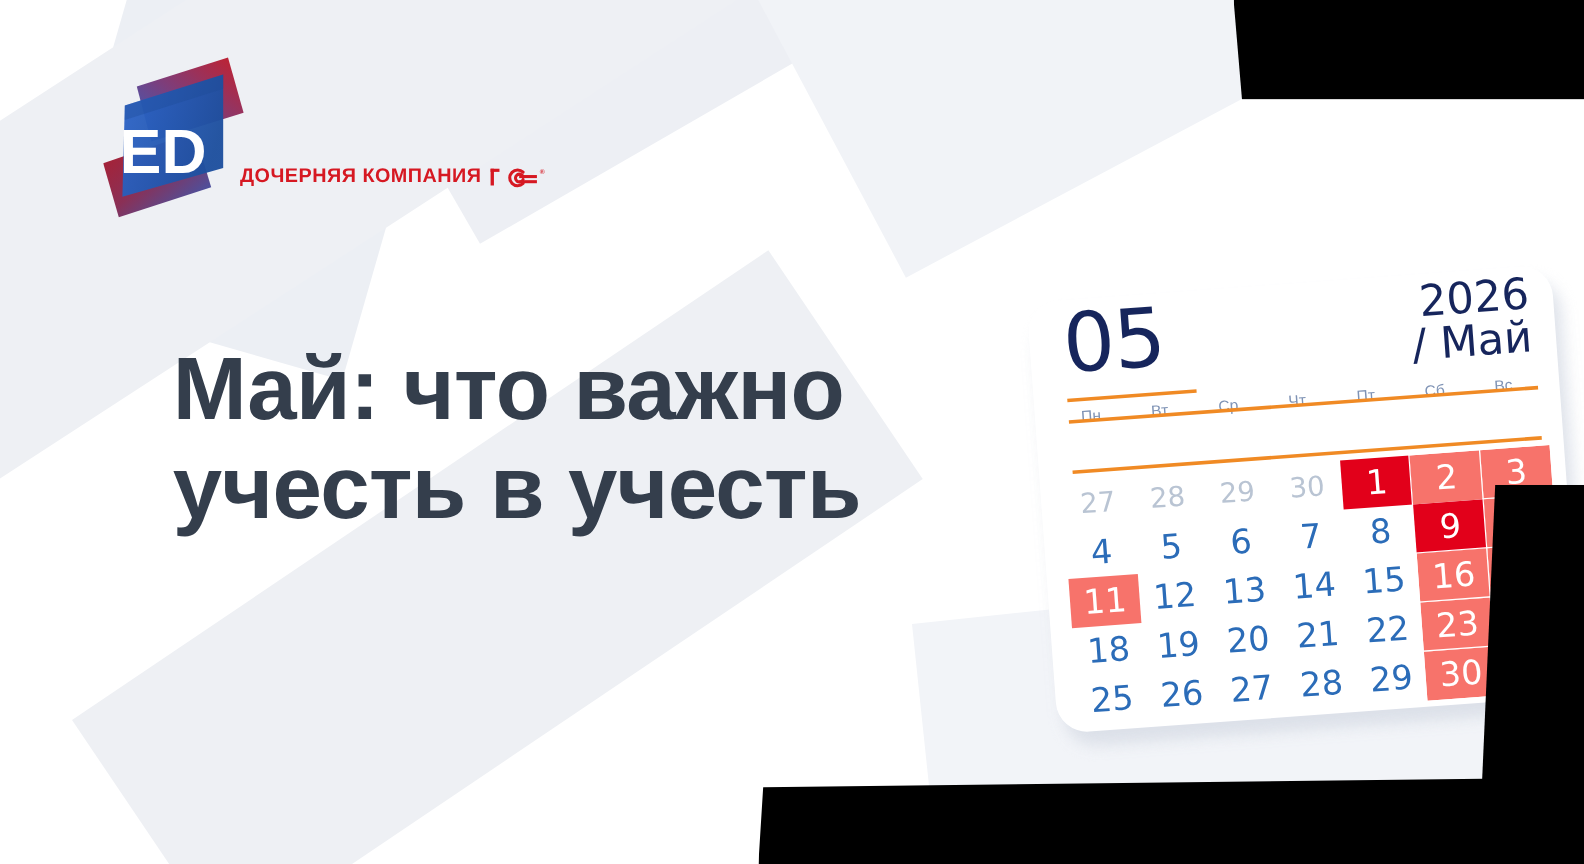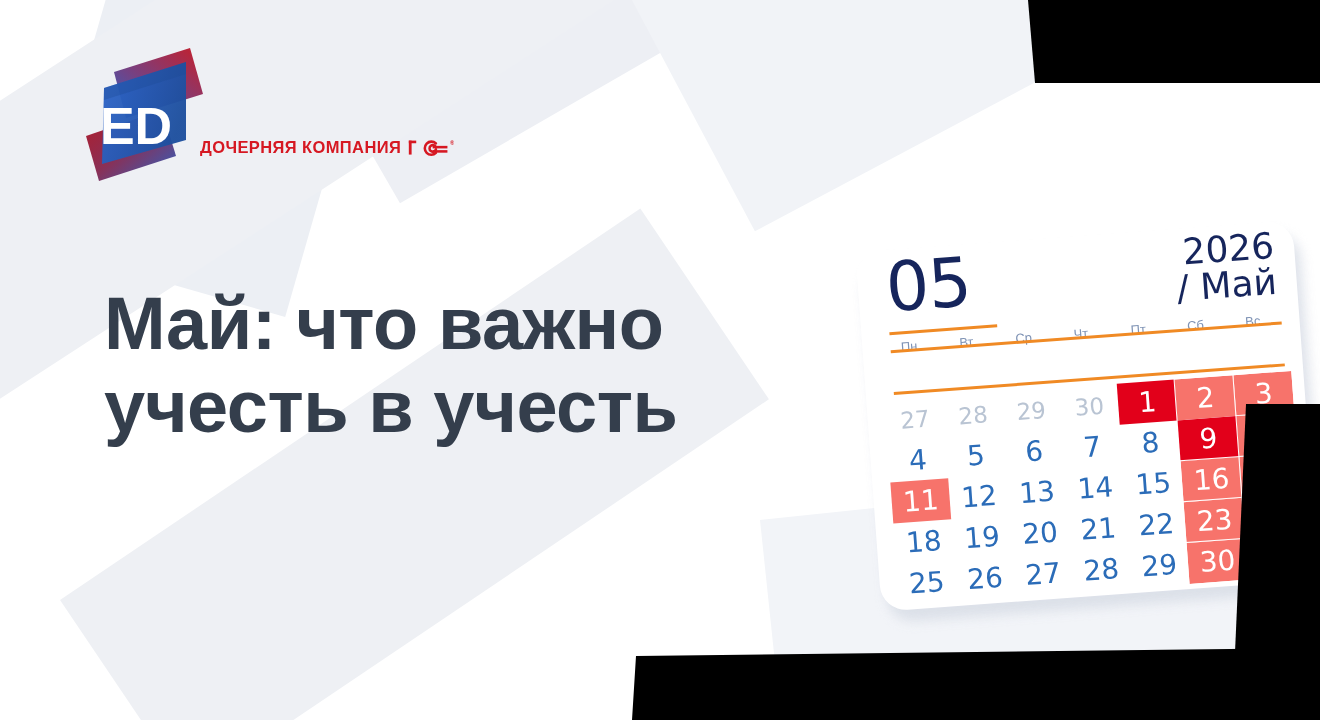--- a/index.html
+++ b/index.html
@@ -70,21 +70,21 @@
     color:#d61822;white-space:nowrap;display:flex;align-items:flex-end;gap:7px;
   }
   .onec{display:inline-block;height:20px;width:44px;position:relative;top:1px;}
 
   
   .headline{
     position:absolute;left:104px;top:232px;width:760px;
     color:#343e4c;font-size:74px;font-weight:bold;line-height:1.13;
     letter-spacing:-0.5px;
   }
-  .headline .ln{display:block;}
+  .headline .ln{display:block;margin-left:40px;}
 
   
   .cal-wrap{
     position:absolute;left:868px;top:236px;width:438px;height:360px;
     transform:rotate(-4.2deg);
   }
   .cal-shadow{
     position:absolute;left:6px;top:12px;width:100%;height:100%;
     background:#d8dde6;border-radius:26px;filter:blur(6px);opacity:.85;
   }

